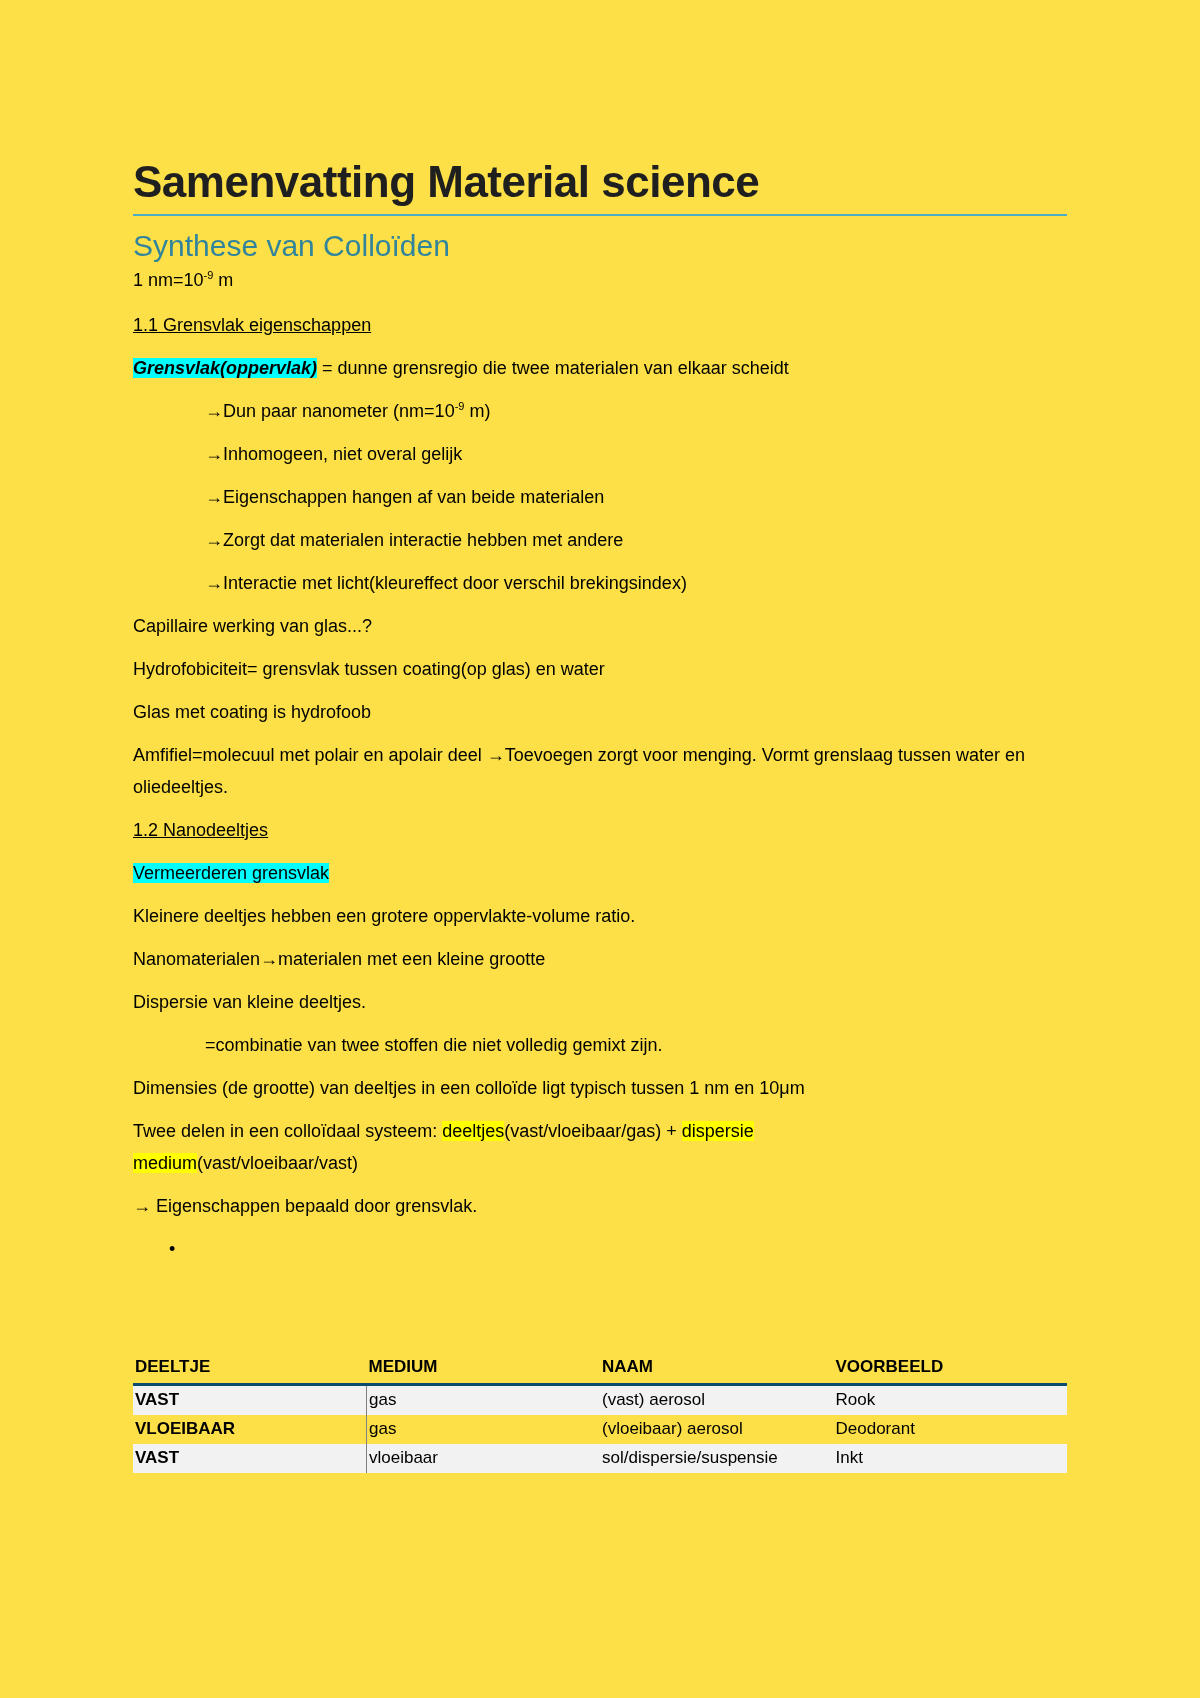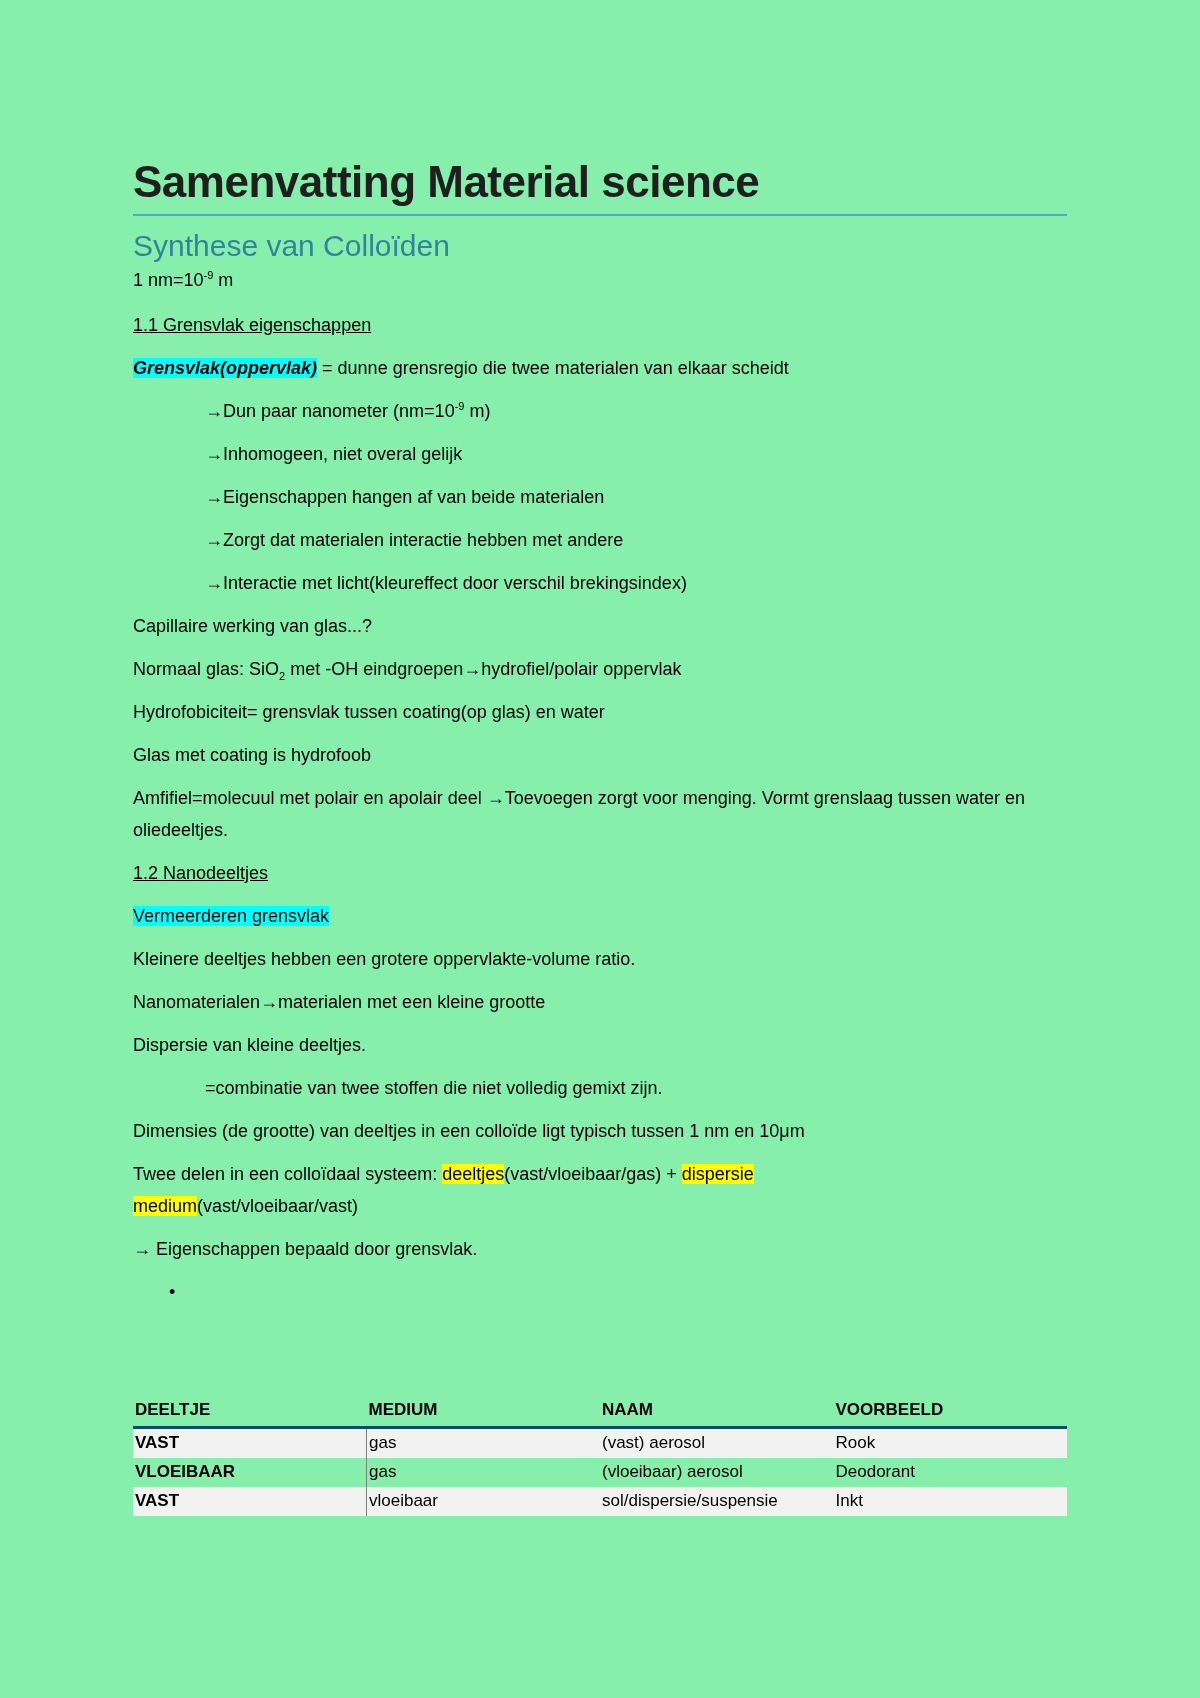--- a/index.html
+++ b/index.html
@@ -1,20 +1,20 @@
 <!DOCTYPE html>
 <html><head>
 <meta charset="utf-8">
 <style>
   html, body { margin:0; padding:0; background:#ffffff; }
   .page {
     position: relative;
     width: 1200px;
     height: 1698px;
-    background: #86efac;
+    background: #fde047;
     box-sizing: border-box;
     padding: 158px 133px 0 133px;
     font-family: "Liberation Sans", sans-serif;
     color: #000000;
     font-size: 18px;
     overflow: hidden;
   }
   .doc-title {
     margin: 0;
     font-size: 44px;
@@ -84,21 +84,20 @@
   <p><span class="hl-cyan term">Grensvlak(oppervlak)</span><span> = dunne grensregio die twee materialen van elkaar scheidt</span></p>
 
   <p class="indented"><span>→Dun paar nanometer (nm=10</span><sup>-9</sup><span> m)</span></p>
   <p class="indented">→Inhomogeen, niet overal gelijk</p>
   <p class="indented">→Eigenschappen hangen af van beide materialen</p>
   <p class="indented">→Zorgt dat materialen interactie hebben met andere</p>
   <p class="indented">→Interactie met licht(kleureffect door verschil brekingsindex)</p>
 
   <p>Capillaire werking van glas...?</p>
 
-  <p><span>Normaal glas: SiO</span><sub>2</sub><span> met -OH eindgroepen→hydrofiel/polair oppervlak</span></p>
 
   <p>Hydrofobiciteit= grensvlak tussen coating(op glas) en water</p>
 
   <p>Glas met coating is hydrofoob</p>
 
   <p>Amfifiel=molecuul met polair en apolair deel →Toevoegen zorgt voor menging. Vormt grenslaag tussen water en oliedeeltjes.</p>
 
   <p class="subhead">1.2 Nanodeeltjes</p>
 
   <p><span class="hl-cyan">Vermeerderen grensvlak</span></p>

